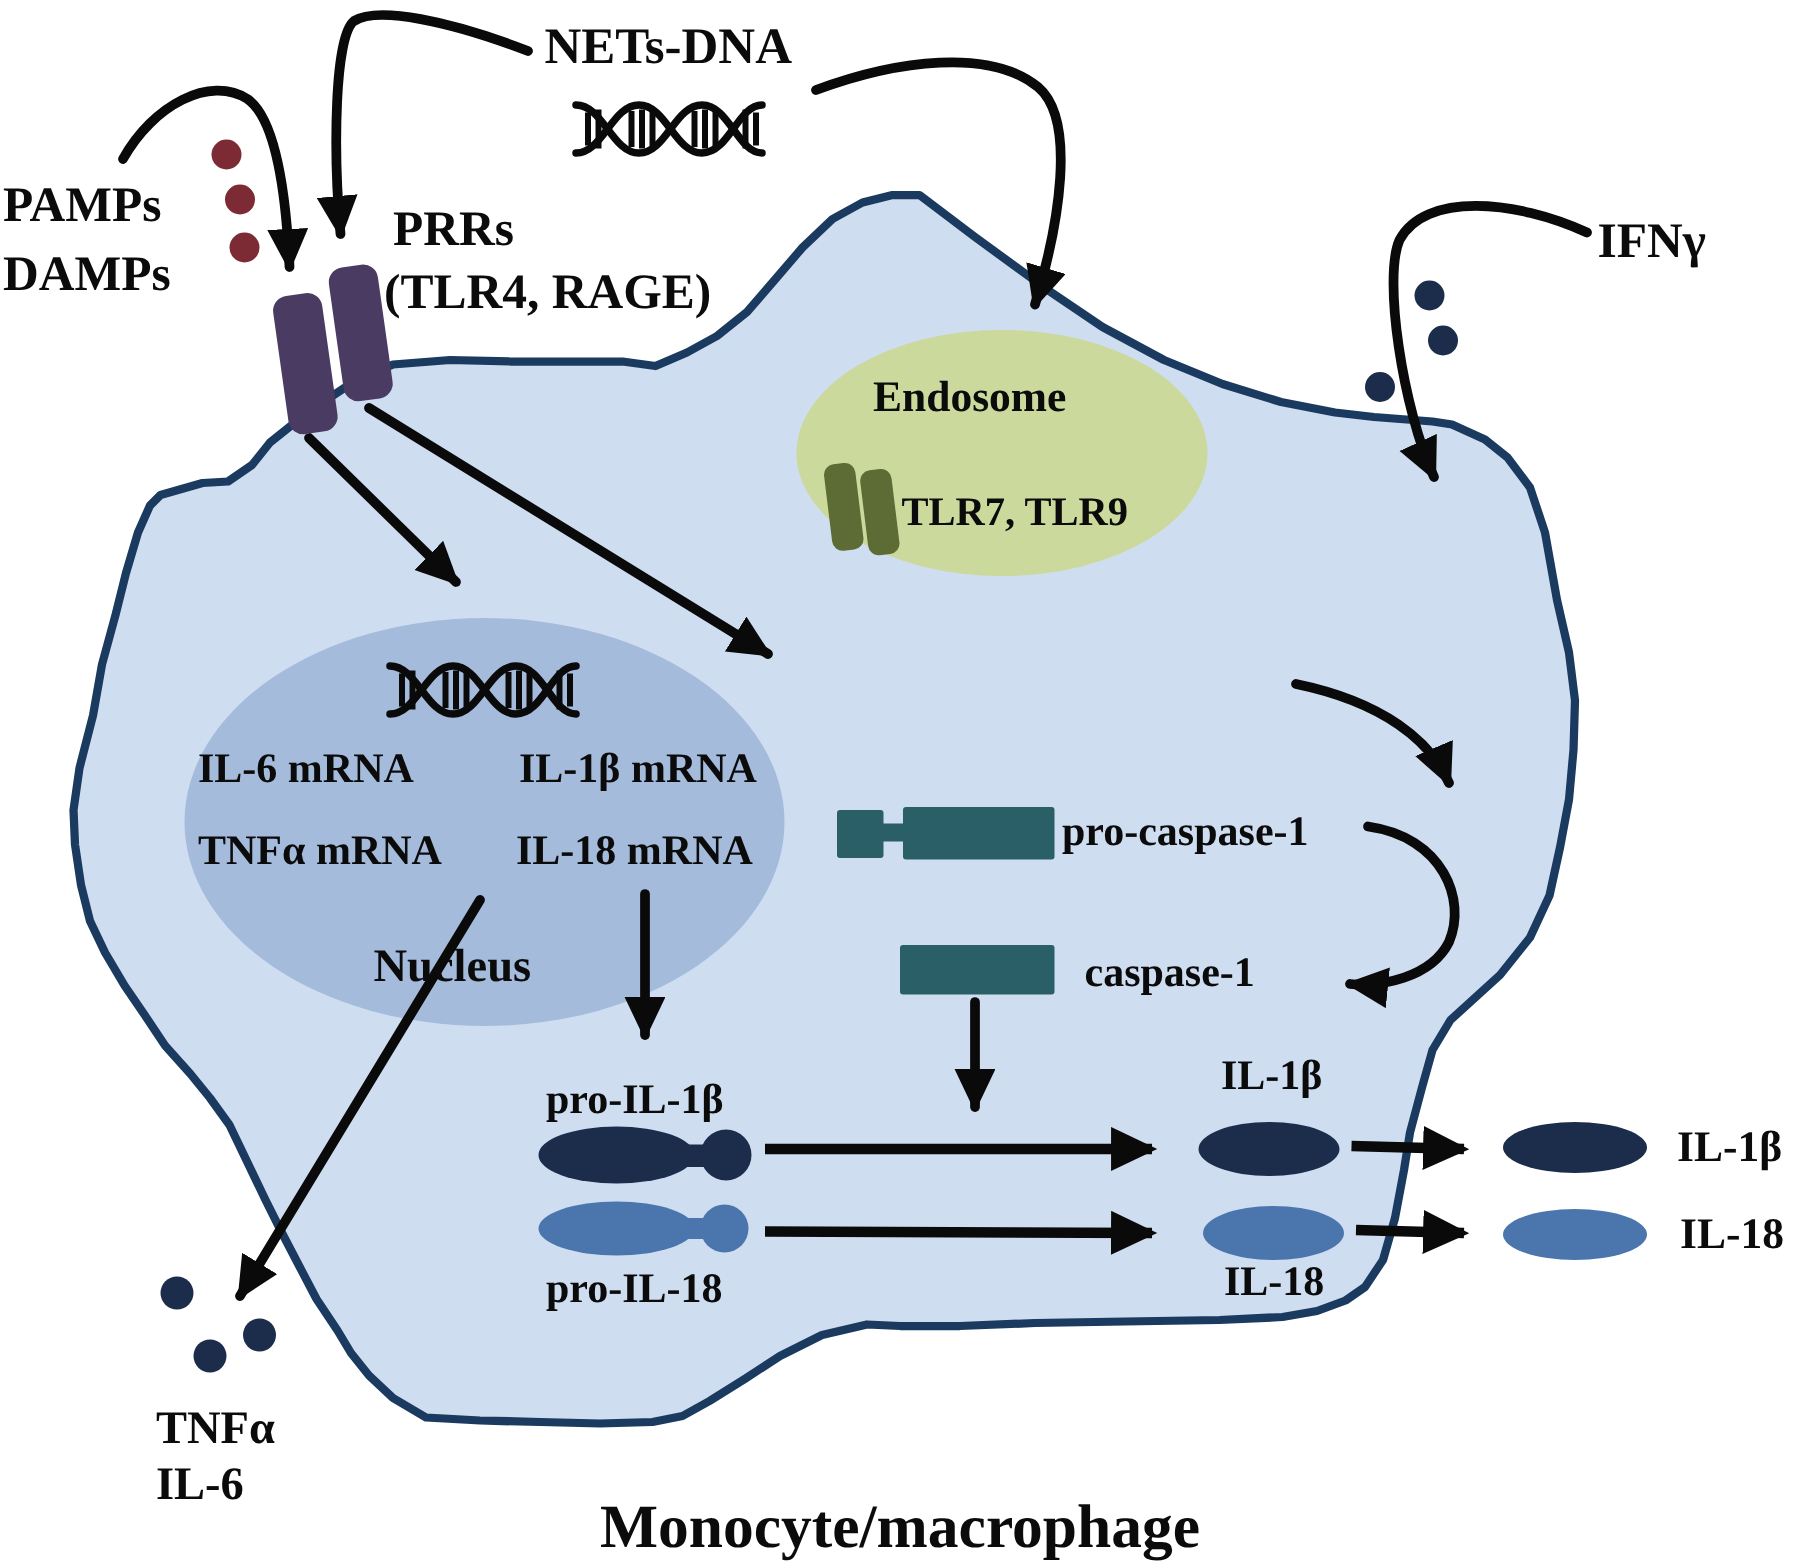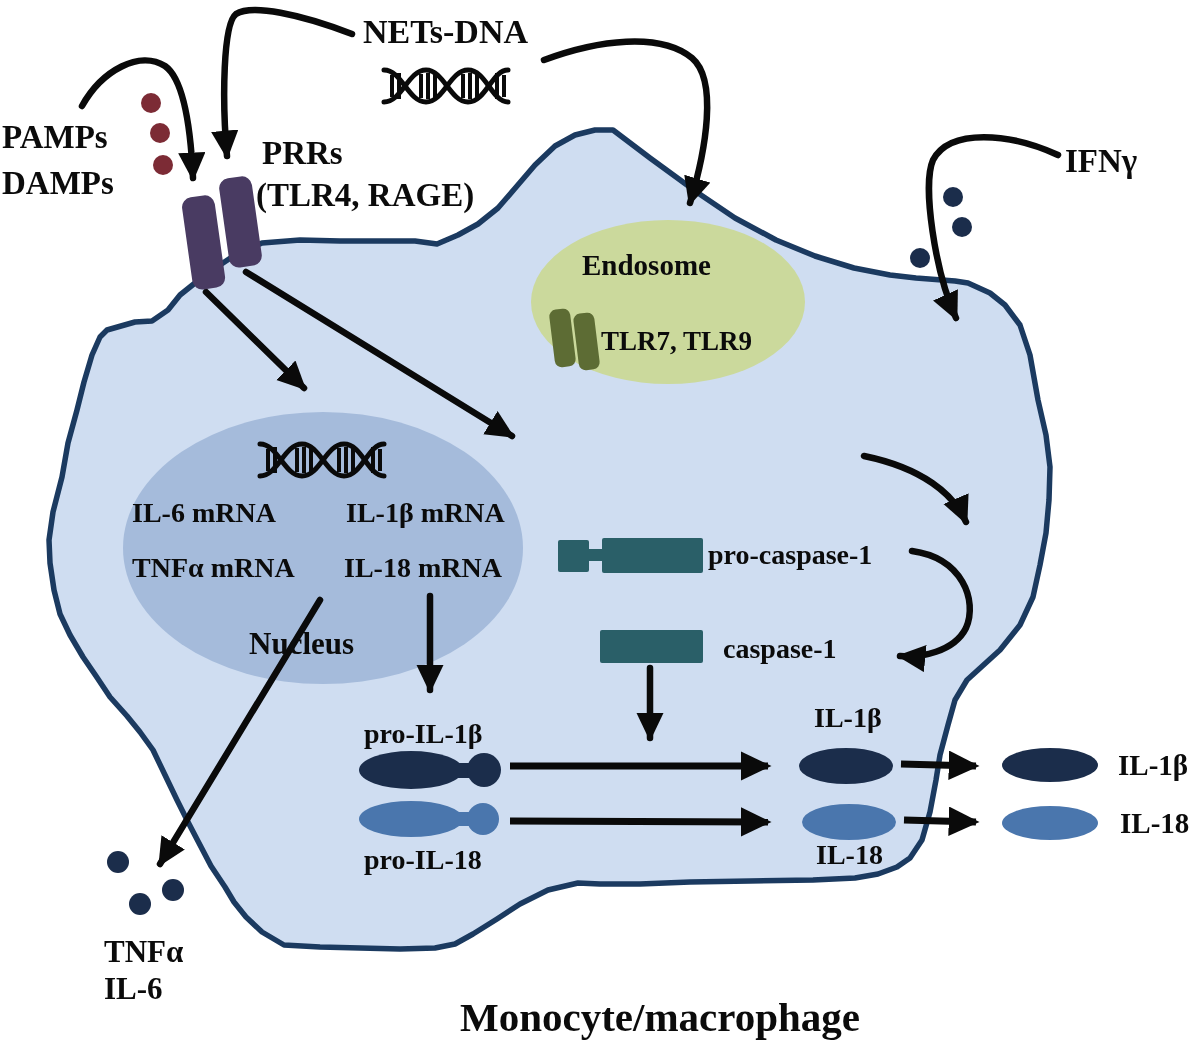--- a/index.html
+++ b/index.html
@@ -8,21 +8,21 @@
     font-family:Liberation Serif, serif;
   }
   .layer{position:absolute;left:0;top:0;}
   .lbl{
     position:absolute;font-weight:bold;color:#0b0b0b;white-space:nowrap;
     line-height:1.05;letter-spacing:0;
   }
   .fs27{font-size:27px;} .fs28{font-size:28px;text-align:right;} .fs29{font-size:29px;}
   .fs30{font-size:30px;} .fs31{font-size:31px;text-align:right;} .fs33{font-size:33px;}
   .fs34{font-size:34px;} .fs41{font-size:41px;}
-  .center{text-align:right;}
+  .center{text-align:center;}
 </style>
 </head>
 <body>
 
 <div class="stage">
 
   <svg class="layer" width="1200" height="1042" viewBox="0 0 1200 1042">
     <defs>
       <marker id="ah" markerWidth="4.6" markerHeight="4.6" refX="3.9" refY="2.1" orient="auto" markerUnits="strokeWidth">
         <path d="M0,0 L4.4,2.1 L0,4.2 Z" style="fill:var(--arrow-black)"></path>

